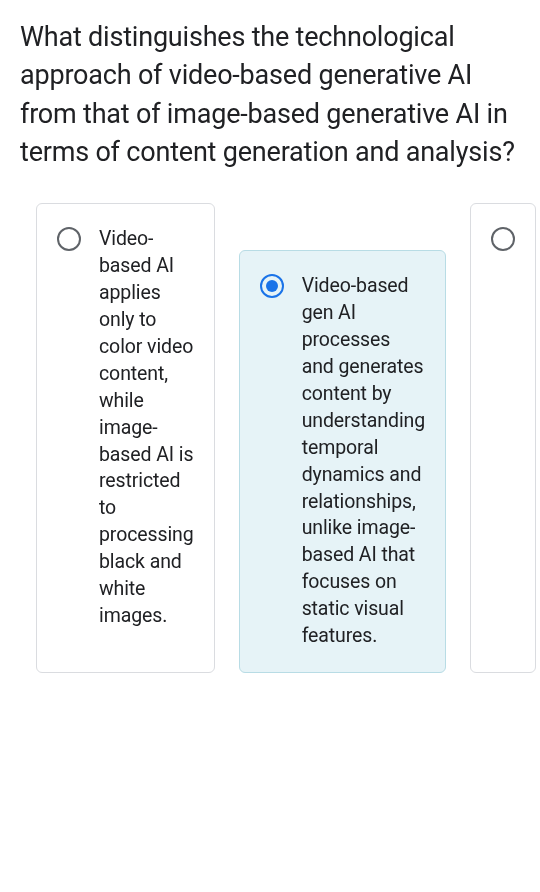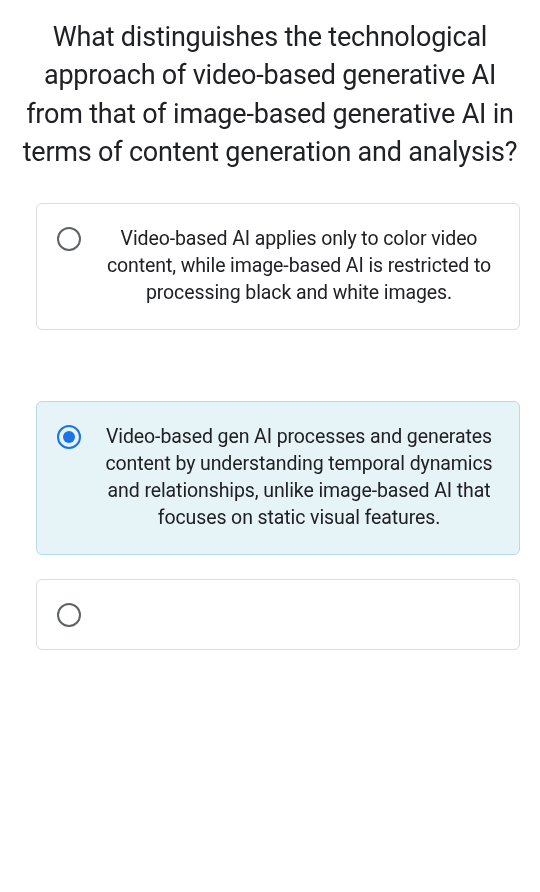--- a/index.html
+++ b/index.html
@@ -1,40 +1,39 @@
 <!DOCTYPE html>
 <html><head>
   <meta charset="utf-8">
   <style>
     * {
       box-sizing: border-box;
       margin: 0;
       padding: 0;
-      text-align: center;
     }
     body {
       font-family: -apple-system, BlinkMacSystemFont, 'Segoe UI', Roboto, Helvetica, Arial, sans-serif;
       background: #ffffff;
       width: 540px;
       height: 892px;
       overflow: hidden;
       padding: 18px 20px 0 20px;
       color: #202124;
     }
     .question-text {
       font-size: 27px;
       line-height: 1.42;
       font-weight: 400;
       color: #202124;
       margin-bottom: 32px;
       letter-spacing: -0.2px;
     }
     .options-container {
       display: flex;
-      flex-direction: column;
+      flex-direction: row;
       gap: 24px;
       padding-left: 16px;
     }
     .option {
       border: 1px solid #dadce0;
       border-radius: 6px;
       padding: 22px 20px 22px 20px;
       display: flex;
       align-items: flex-start;
       gap: 18px;

